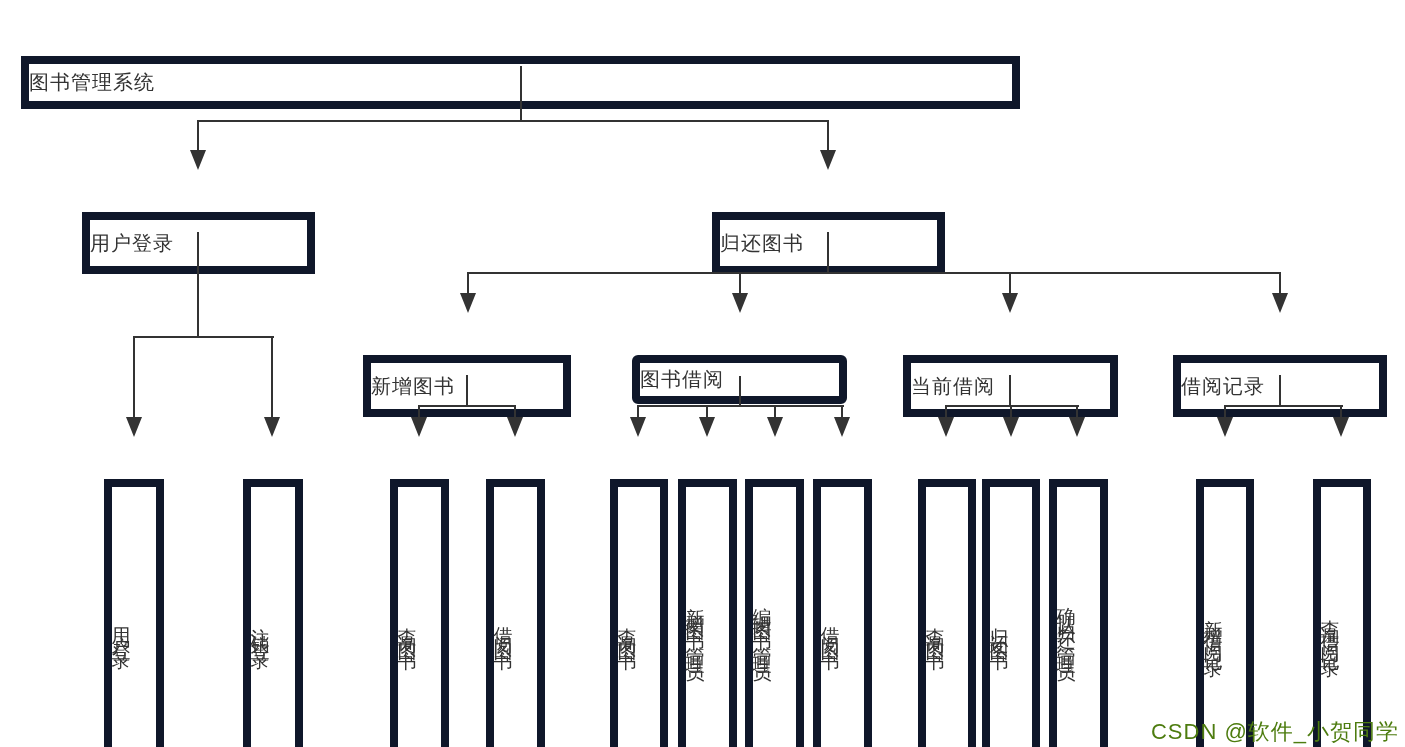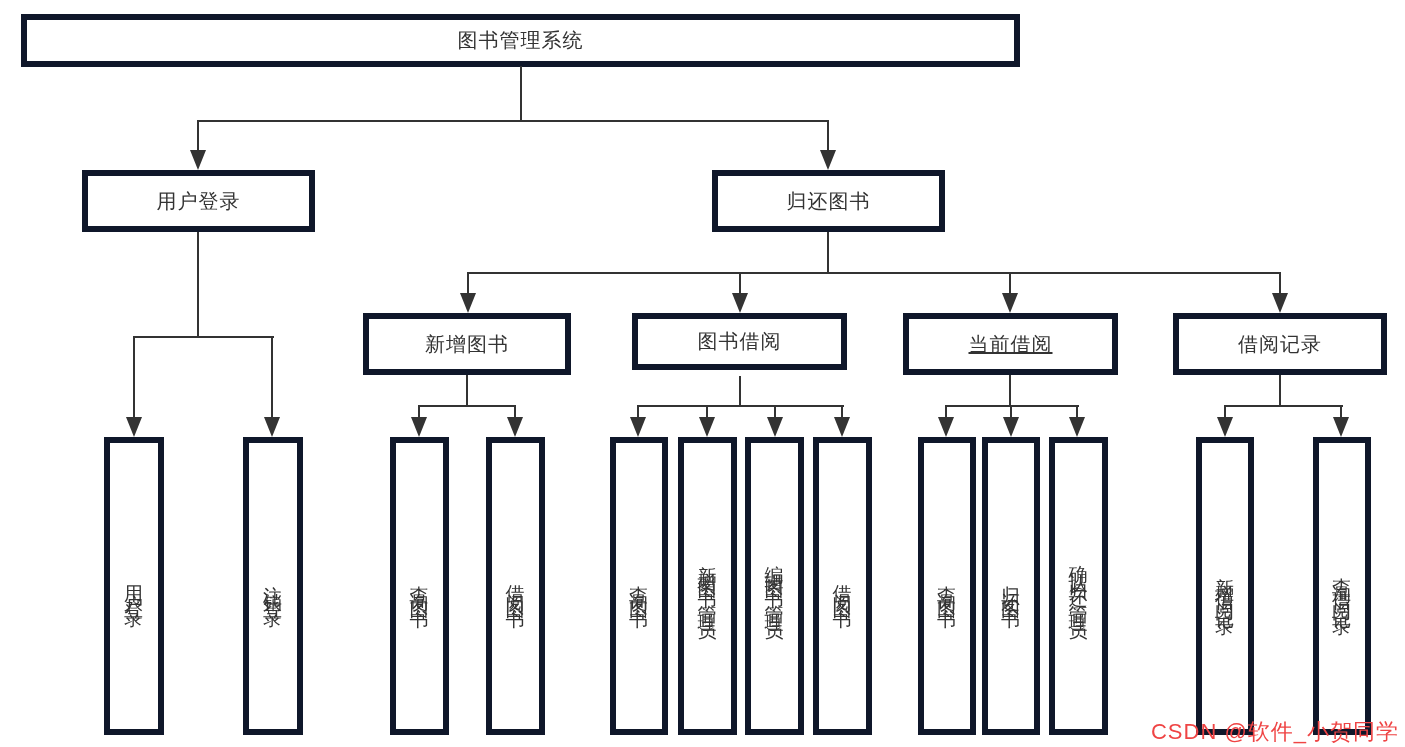--- a/index.html
+++ b/index.html
@@ -7,28 +7,29 @@
     position:relative;
     width:1405px;height:747px;
     background:#ffffff;
     font-family:"Liberation Sans", sans-serif;
     color:#333333;
     overflow:hidden;
   }
   .node{
     position:absolute;
     box-sizing:border-box;
-    border:6px solid #0f172a;
+    border:8px solid #0f172a;
     background:#ffffff;
     display:flex;
     align-items:center;
-    justify-content:center;
+    justify-content:flex-start;
     font-size:20px;
     color:#333333;
     letter-spacing:1px;
+    margin-top:42px;
   }
   .leaf{
     font-size:19px;
   }
   .leaf .vtext{
     writing-mode:vertical-rl;
     text-orientation:mixed;
     letter-spacing:8px;
     line-height:1;
   }
@@ -49,21 +50,21 @@
     width:0;height:0;
     border-left:8px solid transparent;
     border-right:8px solid transparent;
     border-top:20px solid #333333;
   }
   .watermark{
     position:absolute;
     right:6px;
     top:717px;
     font-size:22px;
-    color:#ef4444;
+    color:#4d7c0f;
     letter-spacing:1px;
     white-space:nowrap;
   }
 </style>
 </head>
 <body>
 
 <div class="canvas">
 
   <div class="node" style="left:21px;top:14px;width:999px;height:53px;">
@@ -73,24 +74,24 @@
   <div class="node" style="left:82px;top:170px;width:233px;height:62px;">
     <span>用户登录</span>
   </div>
   <div class="node" style="left:712px;top:170px;width:233px;height:62px;">
     <span>归还图书</span>
   </div>
 
   <div class="node" style="left:363px;top:313px;width:208px;height:62px;">
     <span>新增图书</span>
   </div>
-  <div class="node" style="left:632px;top:313px;width:215px;height:57px;">
+  <div class="node" style="left:632px;top:313px;width:215px;height:49px;border-radius:6px;">
     <span>图书借阅</span>
   </div>
-  <div class="node" style="left:903px;top:313px;width:215px;height:62px;text-decoration:underline;">
+  <div class="node" style="left:903px;top:313px;width:215px;height:62px;">
     <span>当前借阅</span>
   </div>
   <div class="node" style="left:1173px;top:313px;width:214px;height:62px;">
     <span>借阅记录</span>
   </div>
 
   <div class="node leaf" style="left:104px;top:437px;width:60px;height:298px;">
     <span class="vtext">用户登录</span>
   </div>
   <div class="node leaf" style="left:243px;top:437px;width:60px;height:298px;">

